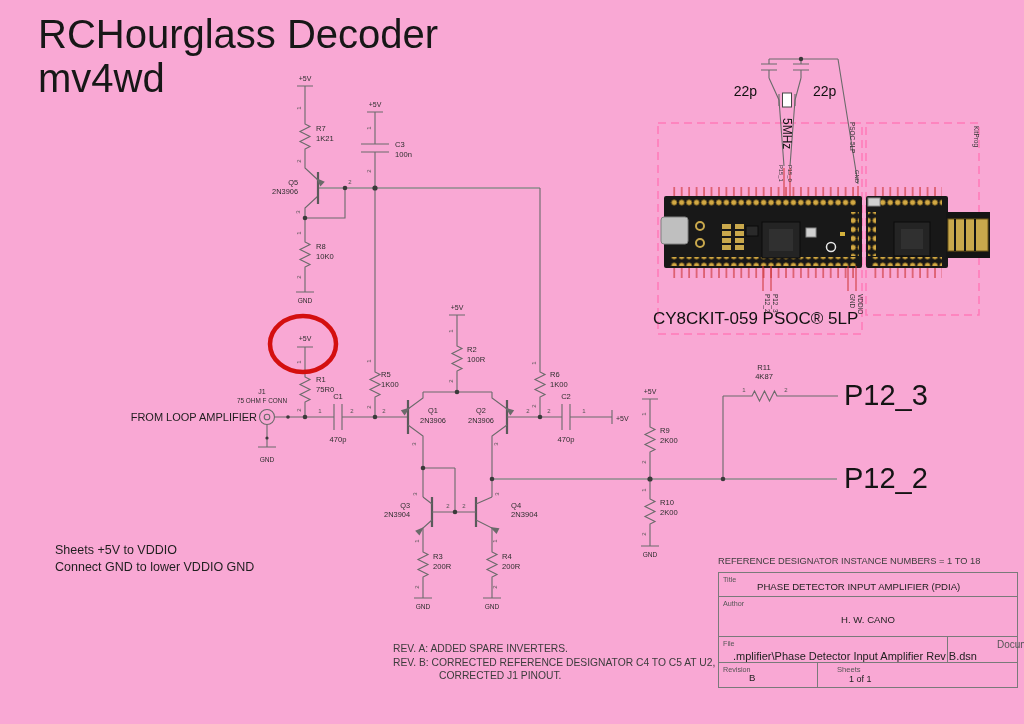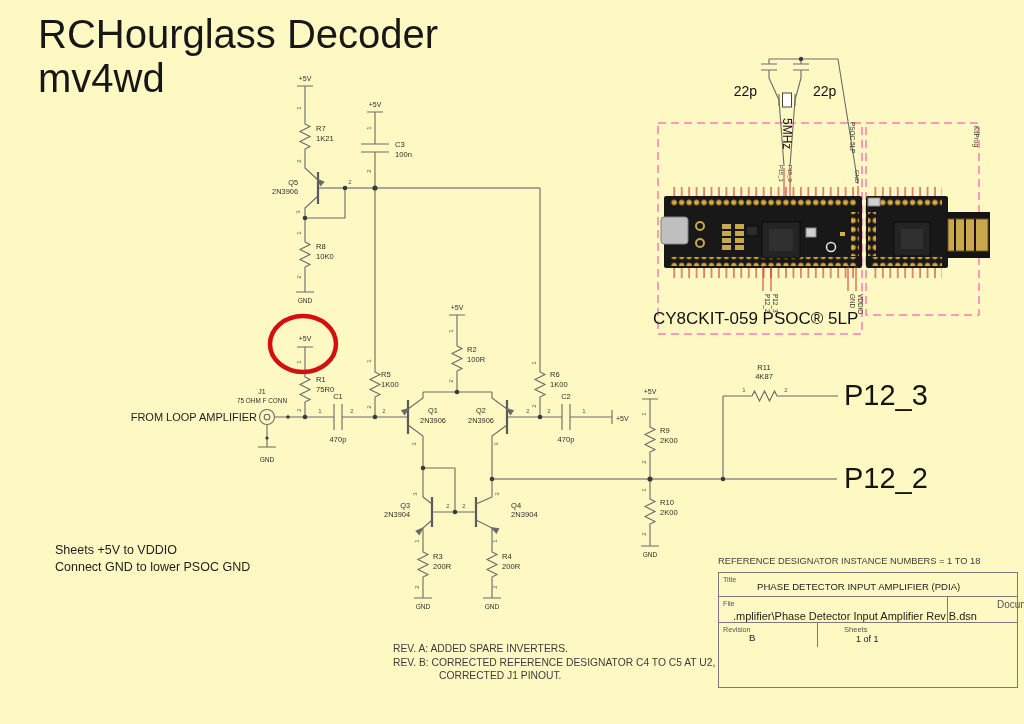--- a/index.html
+++ b/index.html
@@ -1,28 +1,28 @@
 <!DOCTYPE html>
 <html><head>
 <meta charset="utf-8">
 <style>
   html,body{margin:0;padding:0;background:#fff;}
-  #stage{position:relative;width:1024px;height:724px;background:#fef9c3;overflow:hidden;
+  #stage{position:relative;width:1024px;height:724px;background:#f9a8d4;overflow:hidden;
          font-family:"Liberation Sans", sans-serif;}
   .abs{position:absolute;}
   .pagetitle{left:38px;font-size:40px;color:#171717;letter-spacing:0px;white-space:nowrap;}
   .t1{top:12px;} .t2{top:56px;}
   .connect{left:55px;top:542px;font-size:12.5px;line-height:16.5px;color:#1f1f1f;}
   .revnotes{left:393px;top:642px;font-size:10.3px;line-height:13.5px;color:#3c3c3c;white-space:nowrap;}
   .rev-indent{margin-left:46px;}
   .refnote{left:718px;top:556px;font-size:9.3px;color:#3c3c3c;white-space:nowrap;}
   
   .tblock{left:718px;top:572px;width:300px;height:116px;border:1px solid #7a7a7a;box-sizing:border-box;color:#222;}
   .trow{position:relative;box-sizing:border-box;border-bottom:1px solid #7a7a7a;width:100%;}
-  .trow:last-child{border-bottom:none;gap:22px;}
+  .trow:last-child{border-bottom:none;}
   .r1{height:24px;} .r2{height:40px;} .r3{height:26px;} .r4{height:24px;display:flex;}
   .r3{display:flex;}
   .cell{position:relative;box-sizing:border-box;height:100%;}
   .cell-br{border-right:1px solid #7a7a7a;}
   .small-label{position:absolute;left:4px;top:2px;font-size:7.2px;color:#555;}
   .tb-title{position:absolute;left:38px;top:8px;font-size:9.6px;}
   .tb-author{width:100%;text-align:center;padding-top:17px;font-size:9.6px;}
   .tb-file{position:absolute;left:14px;top:13px;font-size:11px;white-space:nowrap;}
   .tb-val{position:absolute;font-size:9.6px;}
   
@@ -302,50 +302,54 @@
       <text class="tiny7" x="773" y="294" transform="rotate(90 773 294)">P12_3</text>
       <text class="tiny7" x="850" y="294" transform="rotate(90 850 294)">GND</text>
       <text class="tiny7" x="858" y="294" transform="rotate(90 858 294)">VDDIO</text>
       <text class="tiny7" x="974" y="126" transform="rotate(90 974 126)">KitProg</text>
       <text class="caption" x="653" y="324">CY8CKIT-059 PSOC® 5LP</text>
     </g>
   </svg>
 
   <div class="abs connect">
     <div>Sheets +5V to VDDIO</div>
-    <div>Connect GND to lower PSOC GND</div>
+    <div>Connect GND to lower VDDIO GND</div>
   </div>
 
   <div class="abs revnotes">
     <div>REV. A:  ADDED SPARE INVERTERS.</div>
     <div>REV. B:  CORRECTED REFERENCE DESIGNATOR C4 TO C5 AT U2,</div>
     <div class="rev-indent">CORRECTED J1 PINOUT.</div>
   </div>
 
   <div class="abs refnote">REFERENCE DESIGNATOR INSTANCE NUMBERS = 1 TO 18</div>
 
   <div class="abs tblock">
     <div class="trow r1">
       <span class="small-label">Title</span>
       <span class="tb-title">PHASE DETECTOR INPUT AMPLIFIER (PDIA)</span>
+    </div>
+    <div class="trow r2">
+      <span class="small-label">Author</span>
+      <div class="tb-author">H. W. CANO</div>
     </div>
     <div class="trow r3">
       <div class="cell cell-br" style="width:229px;">
         <span class="small-label">File</span>
         <span class="tb-file">.mplifier\Phase Detector Input Amplifier Rev B.dsn</span>
       </div>
       <div class="cell" style="flex:1;">
         <span class="small-label" style="font-size:10px;padding-left:45px;">Document</span>
       </div>
     </div>
     <div class="trow r4">
       <div class="cell cell-br" style="width:99px;">
         <span class="small-label">Revision</span>
         <span class="tb-val" style="left:30px;top:9px;">B</span>
       </div>
-      <div class="cell" style="flex:1;">
+      <div class="cell" style="flex:1;margin-left:15px;">
         <span class="small-label" style="font-size:7.6px;">Sheets</span>
         <span class="tb-val" style="left:16px;top:11px;font-size:9px;">1 of 1</span>
       </div>
     </div>
   </div>
 
 </div>
 
 </body></html>

